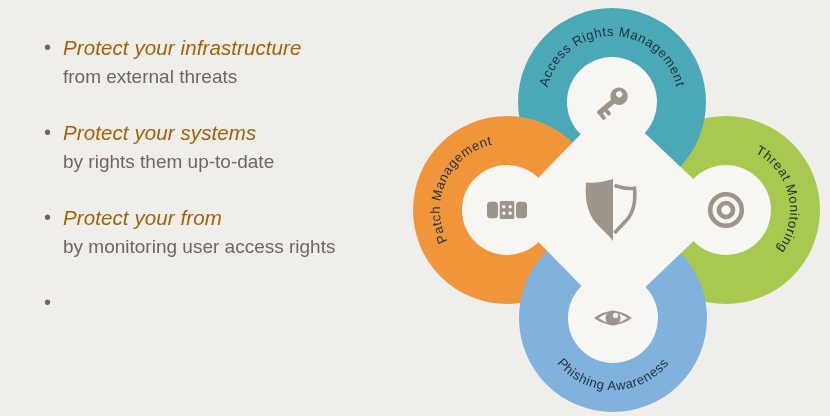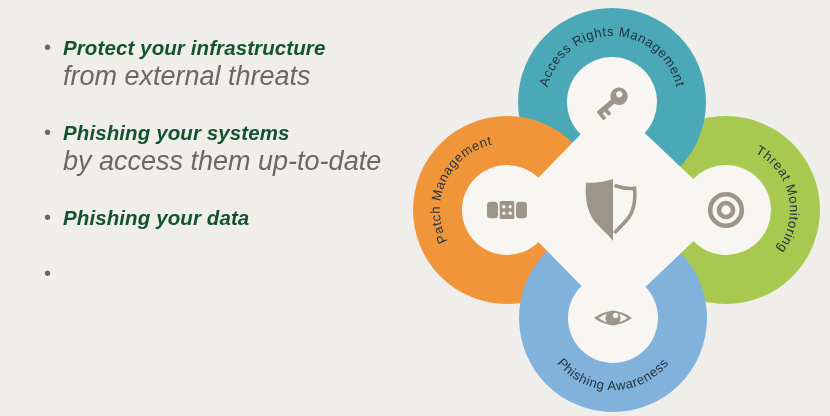--- a/index.html
+++ b/index.html
@@ -28,31 +28,30 @@
     width: 19px;
     flex: 0 0 19px;
     font-size: 20px;
     line-height: 29px;
     color: #6B6762;
   }
   .bullet-text { flex: 1; }
   .bullet-heading {
     font-size: 20.5px;
     line-height: 29px;
-    font-weight: bold;
+    font-weight: normal;
     font-style: italic;
-    color: #14532d;
+    color: #a16207;
     letter-spacing: 0.1px;
   }
   .bullet-desc {
-    font-size: 27px;
+    font-size: 19px;
     line-height: 29px;
     font-weight: normal;
     color: #6B6762;
-    font-style: italic;
   }
 
   
   .diagram {
     position: absolute;
     left: 392px; top: 0;
     width: 440px; height: 416px;
   }
   .petal-label {
     font-family: "Liberation Sans", sans-serif;
@@ -75,29 +74,30 @@
       <span class="bullet-marker">•</span>
       <div class="bullet-text">
         <div class="bullet-heading">Protect your infrastructure</div>
         <div class="bullet-desc">from external threats</div>
       </div>
     </div>
 
     <div class="bullet-item">
       <span class="bullet-marker">•</span>
       <div class="bullet-text">
-        <div class="bullet-heading">Phishing your systems</div>
-        <div class="bullet-desc">by access them up-to-date</div>
+        <div class="bullet-heading">Protect your systems</div>
+        <div class="bullet-desc">by rights them up-to-date</div>
       </div>
     </div>
 
     <div class="bullet-item">
       <span class="bullet-marker">•</span>
       <div class="bullet-text">
-        <div class="bullet-heading">Phishing your data</div>
+        <div class="bullet-heading">Protect your from</div>
+        <div class="bullet-desc">by monitoring user access rights</div>
       </div>
     </div>
 
     <div class="bullet-item">
       <span class="bullet-marker">•</span>
       <div class="bullet-text">
       </div>
     </div>
 
   </div>

